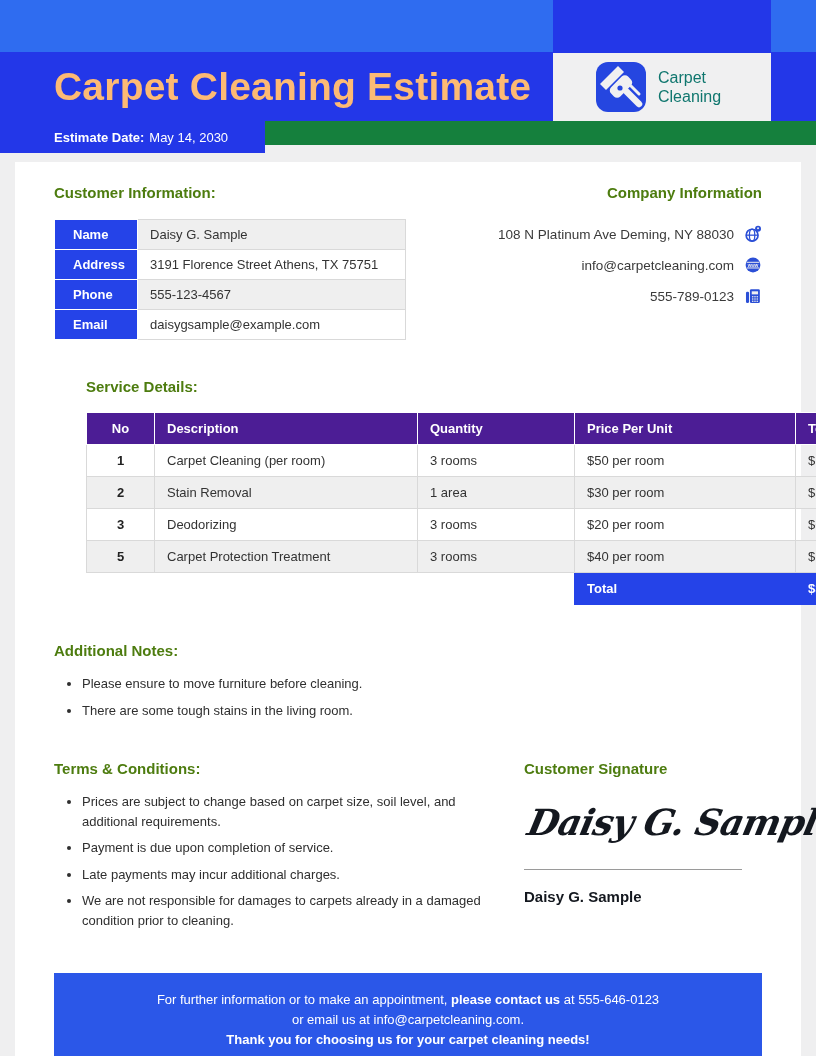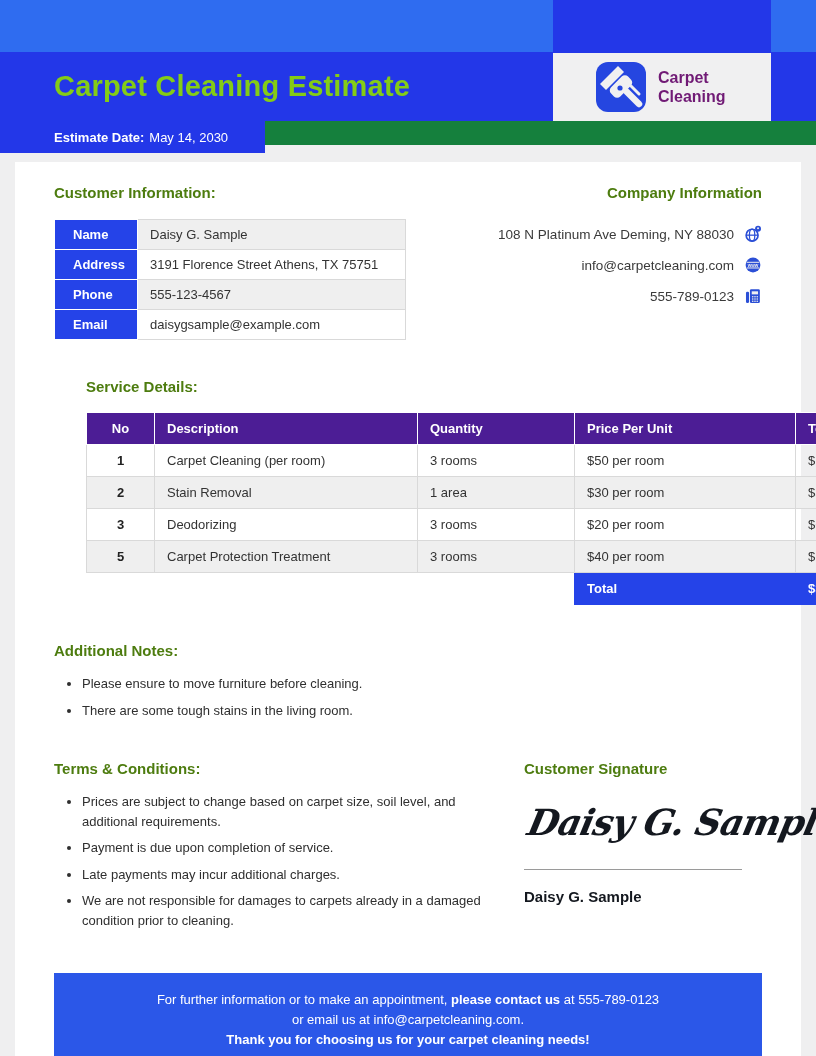--- a/index.html
+++ b/index.html
@@ -3,24 +3,24 @@
 <meta charset="utf-8">
 <style>
   html,body{margin:0;padding:0;}
   body{font-family:"Liberation Sans",sans-serif;}
   .page{position:relative;width:816px;height:1056px;background:#EFEFF0;overflow:hidden;}
 
   
   .band-top{height:52px;background:#2F6CF0;position:relative;}
   .corner-box{position:absolute;left:553px;top:0;width:218px;height:52px;background:#2337E8;}
   .band-title{height:69px;background:#2337E8;position:relative;display:flex;align-items:center;}
-  .doc-title{margin:0 0 0 54px;color:#84cc16;font-size:29px;font-weight:bold;letter-spacing:.2px;}
+  .doc-title{margin:0 0 0 54px;color:#fdba74;font-size:39px;font-weight:bold;letter-spacing:.2px;}
   .logo-box{position:absolute;left:553px;top:1px;width:218px;height:68px;background:#F0F0F1;
             display:flex;align-items:center;box-sizing:border-box;padding-left:42px;gap:11px;}
-  .logo-text{color:#701a75;font-size:16px;font-weight:bold;line-height:19px;}
+  .logo-text{color:#0f766e;font-size:16px;font-weight:normal;line-height:19px;}
   .band-date{height:24px;background:#15803d;position:relative;}
   .date-seg{width:265px;height:32px;background:#2337E8;display:flex;align-items:center;
             box-sizing:border-box;padding-left:54px;color:#fff;font-size:13px;white-space:nowrap;}
   .date-seg b{margin-right:5px;}
 
   
   .card{margin:17px 15px 0;background:#FFFFFF;box-sizing:border-box;
         padding:22px 39px 18px;min-height:870px;}
 
   .sec-heading{font-size:15px;font-weight:bold;color:#4d7c0f;margin:0;}
@@ -246,19 +246,19 @@
       </div>
       <div class="sig-col">
         <h2 class="sec-heading">Customer Signature</h2>
         <div class="sig-script">Daisy G. Sample</div>
         <hr class="sig-line">
         <div class="sig-name">Daisy G. Sample</div>
       </div>
     </div>
 
     <div class="footer-box">
-      <div><span>For further information or to make an appointment, </span><b>please contact us</b><span> at 555-789-0123</span></div>
+      <div><span>For further information or to make an appointment, </span><b>please contact us</b><span> at 555-646-0123</span></div>
       <div>or email us at info@carpetcleaning.com.</div>
       <div style="font-weight:bold;">Thank you for choosing us for your carpet cleaning needs!</div>
     </div>
 
   </div>
 </div>
 
 </body></html>

